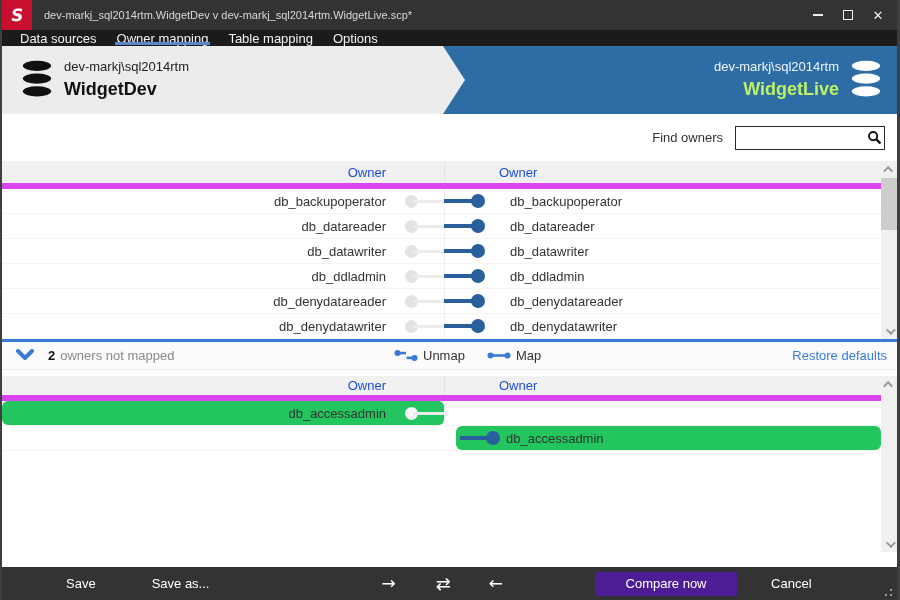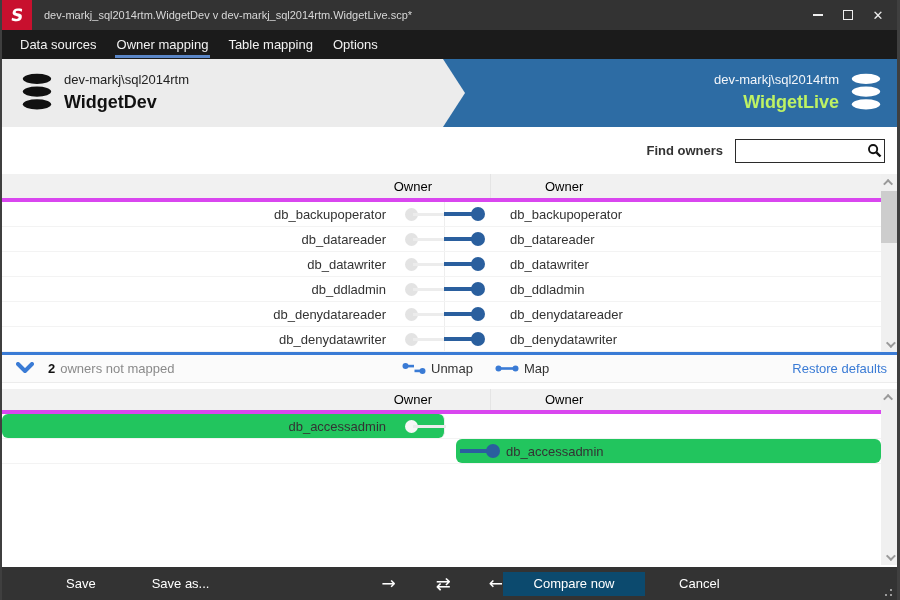--- a/index.html
+++ b/index.html
@@ -12,48 +12,48 @@
   .logo { width:30px; height:30px; background:#c8102e; display:flex; align-items:center; justify-content:center; flex:0 0 auto; }
   .logo span { color:#fff; font-weight:bold; font-size:17px; transform:skewX(-8deg); font-family:"DejaVu Sans",sans-serif; }
   .titlebar .title { color:#d8d8d8; margin-left:12px; font-size:11px; flex:1 1 auto; white-space:nowrap; overflow:hidden; }
   .win-controls { display:flex; align-items:center; gap:0; margin-right:4px; }
   .win-btn { width:30px; height:30px; display:flex; align-items:center; justify-content:center; color:#eee; }
   .ic-min { width:10px; height:2px; background:#eee; display:inline-block; }
   .ic-max { width:10px; height:10px; border:1.5px solid #eee; display:inline-block; }
   .ic-close { font-size:13px; line-height:1; }
 
   
-  .menubar { height:29px; background:#1b1b1b; display:flex; align-items:stretch; padding-left:8px; gap:0; flex:0 0 auto; }
+  .menubar { height:16px; background:#1b1b1b; display:flex; align-items:stretch; padding-left:8px; gap:0; flex:0 0 auto; }
   .menu-item { color:#f2f2f2; padding:0 10px; display:flex; align-items:center; position:relative; cursor:default; }
   .menu-item.active::after { content:""; position:absolute; left:8px; right:8px; bottom:1px; height:3px; background:#5b87c8; }
 
   
   .src-header { height:68px; position:relative; background:#2d6ca4; flex:0 0 auto; }
   .src-left { position:absolute; left:0; top:0; width:463px; height:68px; background:#ececec;
               clip-path:polygon(0 0,441px 0,463px 50%,441px 100%,0 100%); display:flex; align-items:center; padding-left:18px; }
   .src-right { position:absolute; right:0; top:0; height:68px; display:flex; align-items:center; padding-right:14px; }
   .db-icon { width:34px; height:40px; flex:0 0 auto; }
   .src-text { margin-left:10px; line-height:1.45; }
   .src-text .server { font-size:13px; color:#222; }
   .src-text .dbname { font-size:18px; font-weight:bold; color:#111; }
   .src-right .src-text { margin-left:0; margin-right:10px; text-align:right; }
   .src-right .server { color:#f3f6fa; }
   .src-right .dbname { color:#bef264; }
 
   
   .find-row { height:47px; background:#fff; display:flex; align-items:center; justify-content:flex-end; padding-right:12px; flex:0 0 auto; }
-  .find-label { color:#333; margin-right:12px;font-weight:bold; }
+  .find-label { color:#333; margin-right:12px; }
   .find-box { width:150px; height:24px; border:1px solid #2b2b2b; background:#fff; display:flex; align-items:center; }
   .find-box input { border:none; outline:none; flex:1 1 auto; height:20px; padding:0 4px; font-family:inherit; font-size:13px; min-width:0; }
   .find-box .mag { width:20px; height:20px; flex:0 0 auto; display:flex; align-items:center; justify-content:center; }
 
   
   .grid { position:relative; background:#fff; flex:0 0 auto; display:flex; }
   .grid-body { flex:1 1 auto; display:flex; flex-direction:column; }
-  .g-header { display:flex; background:#f1f1f1; border-bottom:4px solid #d946ef; color:#000000;padding-left:46px; }
+  .g-header { display:flex; background:#f1f1f1; border-bottom:6px solid #d946ef; color:#1d4ed8; }
   .top-grid .g-header { height:28px; }
   .bot-grid .g-header { height:25px; }
   .g-hcell-l { width:443px; text-align:right; padding-right:58px; display:flex; align-items:center; justify-content:flex-end; border-right:1px solid #e4e4e4; }
   .g-hcell-r { flex:1 1 auto; padding-left:54px; display:flex; align-items:center; }
   .g-row { display:flex; height:25px; position:relative; border-bottom:1px solid #f3f3f3;gap:11px; }
   .g-cell-l { width:443px; text-align:right; padding-right:58px; display:flex; align-items:center; justify-content:flex-end; border-right:1px solid #eee; }
   .g-cell-r { flex:1 1 auto; padding-left:54px; display:flex; align-items:center; }
   .hl { background:#22c55e;border-radius:6px; }
 
   
@@ -76,37 +76,37 @@
   .chev { width:7px; height:7px; border-left:2px solid #9a9a9a; border-top:2px solid #9a9a9a; }
   .chev.up { transform:rotate(45deg) translateY(2px); }
   .chev.down { transform:rotate(225deg) translateY(2px); }
   .sb-thumb { position:absolute; left:0; top:17px; width:16px; height:52px; background:#cdcdcd; }
 
   
   .divider { height:31px; border-top:3px solid #3a7bd5; background:#fbfbfb; border-bottom:1px solid #ececec; display:flex; align-items:center; padding:0 10px; flex:0 0 auto; }
   .chev-dbl { margin-left:2px; width:22px; display:flex; justify-content:center; }
   .div-count { font-weight:bold; color:#111; margin-left:12px; }
   .div-text { color:#8a8a8a; margin-left:5px; }
-  .div-mid { display:flex; align-items:center; position:absolute; left:400px; }
+  .div-mid { display:flex; align-items:center; position:absolute; left:392px; }
   .tool-btn { display:flex; align-items:center; color:#333; margin-right:22px; }
   .tool-btn svg { margin-right:5px; }
   .div-spacer { flex:1 1 auto; }
   .restore-link { color:#3a7bd5; cursor:pointer; }
   .gap { background:#fff; flex:0 0 auto; }
 
   
   .footer { height:33px; background:#333333; display:flex; align-items:center; color:#fff; flex:0 0 auto; position:relative; }
   .f-btn { color:#fff; font-size:13px; cursor:default; }
   .f-save { margin-left:64px; }
   .f-saveas { margin-left:56px; }
   .f-arrow { color:#fff; font-size:17px; font-family:"DejaVu Sans",sans-serif; line-height:1; }
   .f-right { margin-left:172px; }
   .f-swap { margin-left:40px; font-size:18px; }
   .f-left { margin-left:38px; }
-  .f-compare { width:142px; height:24px; background:#0c4a6e; color:#fff; border:none; font-family:inherit; font-size:13px; display:flex; align-items:center; justify-content:center; }
+  .f-compare { margin-left:92px; width:142px; height:24px; background:#4c1d95; color:#fff; border:none; font-family:inherit; font-size:13px; display:flex; align-items:center; justify-content:center; }
   .f-cancel { margin-left:34px; }
   .grip { position:absolute; right:5px; bottom:4px; width:10px; height:10px; }
   .grip i { position:absolute; width:2px; height:2px; background:#9a9a9a; }
   .grip i:nth-child(1){ right:0; bottom:0; } .grip i:nth-child(2){ right:0; bottom:5px; } .grip i:nth-child(3){ right:5px; bottom:0; }
 </style>
 </head>
 <body>
 
 <div class="window">
 

